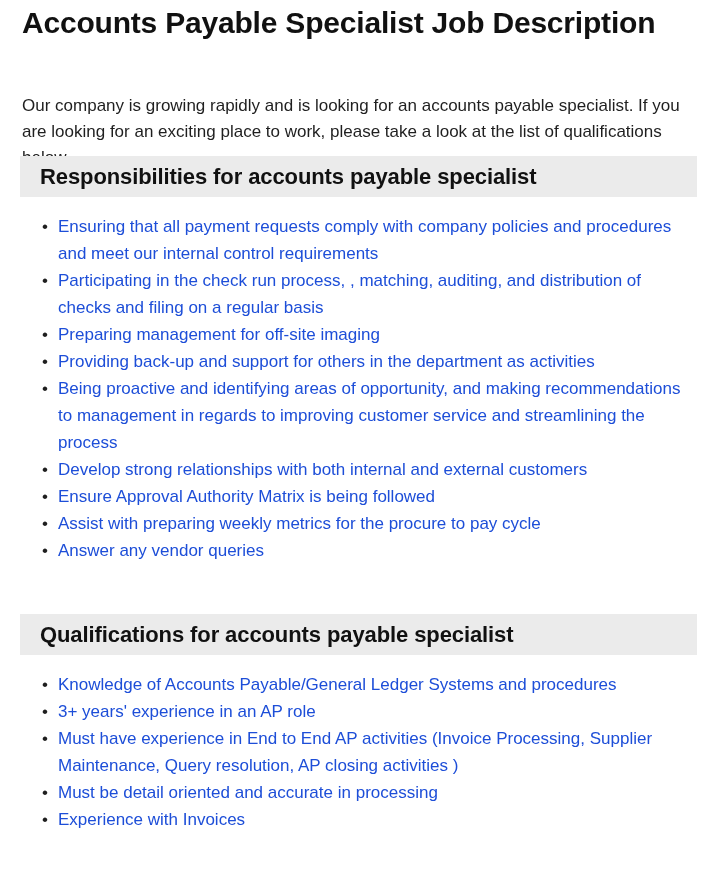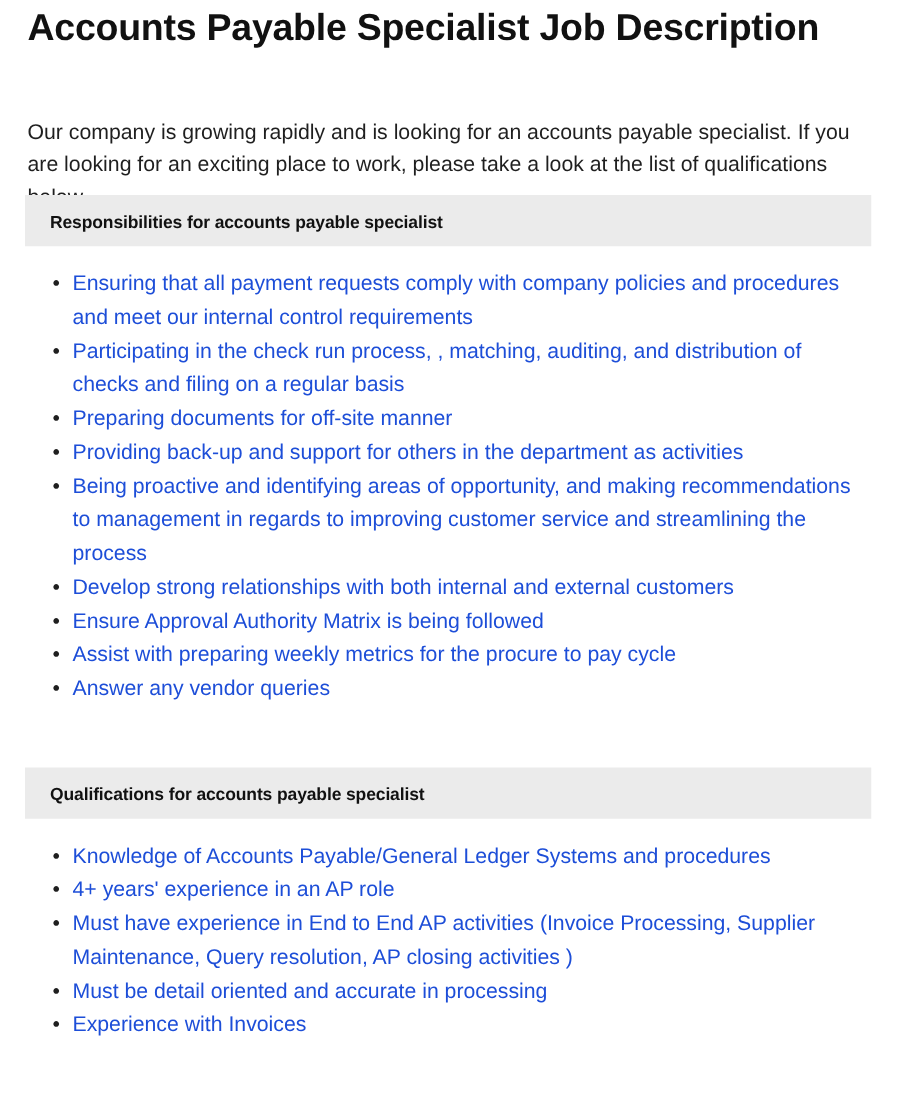--- a/index.html
+++ b/index.html
@@ -60,21 +60,21 @@
     box-sizing: border-box;
     margin-left: 20px;
     width: 677px;
     height: 41px;
     background: #ebebeb;
     display: flex;
     align-items: center;
     padding-left: 20px;
   }
   .section-header-text {
-    font-size: 14px;
+    font-size: 22px;
     font-weight: bold;
     color: #111111;
     letter-spacing: -0.1px;
   }
 
   .bullet-list {
     margin: 0;
     padding: 0;
     list-style: none;
     padding-top: 16px;
@@ -106,36 +106,36 @@
 
   <p class="intro">Our company is growing rapidly and is looking for an accounts payable specialist. If you are looking for an exciting place to work, please take a look at the list of qualifications below.</p>
 
   <section class="section section-responsibilities">
     <div class="section-header">
       <span class="section-header-text">Responsibilities for accounts payable specialist</span>
     </div>
     <ul class="bullet-list">
         <li class="bullet-item">Ensuring that all payment requests comply with company policies and procedures and meet our internal control requirements</li>
         <li class="bullet-item">Participating in the check run process, , matching, auditing, and distribution of checks and filing on a regular basis</li>
-        <li class="bullet-item">Preparing documents for off-site manner</li>
+        <li class="bullet-item">Preparing management for off-site imaging</li>
         <li class="bullet-item">Providing back-up and support for others in the department as activities</li>
         <li class="bullet-item">Being proactive and identifying areas of opportunity, and making recommendations to management in regards to improving customer service and streamlining the process</li>
         <li class="bullet-item">Develop strong relationships with both internal and external customers</li>
         <li class="bullet-item">Ensure Approval Authority Matrix is being followed</li>
         <li class="bullet-item">Assist with preparing weekly metrics for the procure to pay cycle</li>
         <li class="bullet-item">Answer any vendor queries</li>
       </ul>
   </section>
 
   <section class="section section-qualifications">
     <div class="section-header">
       <span class="section-header-text">Qualifications for accounts payable specialist</span>
     </div>
     <ul class="bullet-list">
         <li class="bullet-item">Knowledge of Accounts Payable/General Ledger Systems and procedures</li>
-        <li class="bullet-item">4+ years' experience in an AP role</li>
+        <li class="bullet-item">3+ years' experience in an AP role</li>
         <li class="bullet-item">Must have experience in End to End AP activities (Invoice Processing, Supplier Maintenance, Query resolution, AP closing activities )</li>
         <li class="bullet-item">Must be detail oriented and accurate in processing</li>
         <li class="bullet-item">Experience with Invoices</li>
       </ul>
   </section>
 
 </div>
 
 </body></html>

